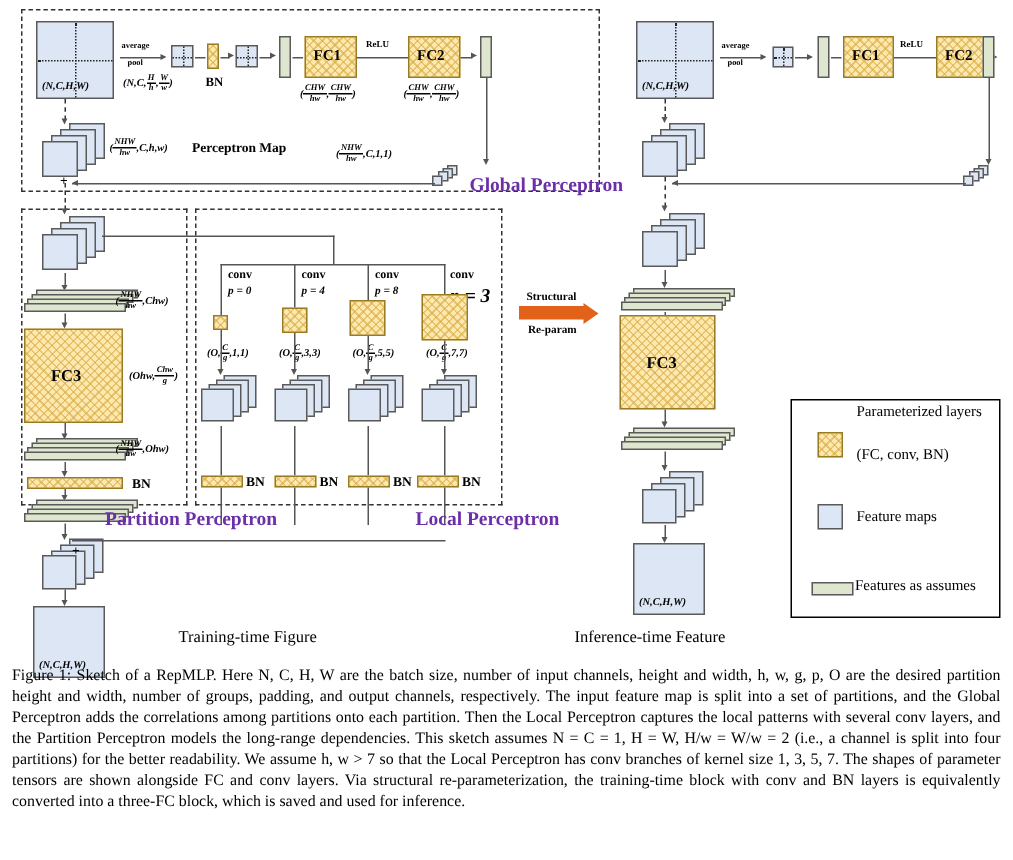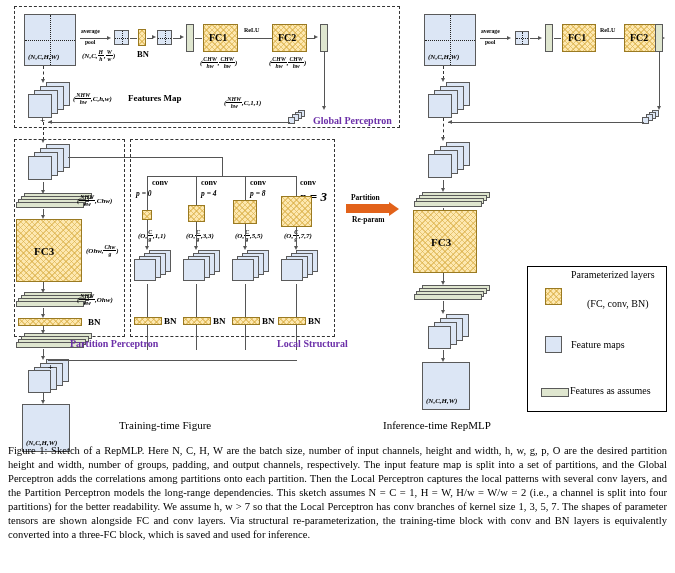--- a/index.html
+++ b/index.html
@@ -18,21 +18,21 @@
     background:#fde8b0;border:1px solid #9a7a22;box-sizing:border-box;
     background-image:repeating-linear-gradient(45deg,rgba(214,169,60,.55) 0 1px,rgba(0,0,0,0) 1px 4px),
                      repeating-linear-gradient(-45deg,rgba(214,169,60,.55) 0 1px,rgba(0,0,0,0) 1px 4px);
   }
   .vec{ 
     background:#dfe6cf;border:1px solid #5a5a5a;box-sizing:border-box;
   }
   .lbl{position:absolute;font-size:7.5px;line-height:1;white-space:nowrap;}
   .lbl.it{font-style:italic;font-weight:bold;}
   .bold{font-weight:bold;}
-  .purple{color:#6b2fa8;font-weight:bold;font-size:10px;}
+  .purple{color:#6b2fa8;font-weight:bold;font-size:13px;}
   .dbox{position:absolute;border:1px dashed #333;box-sizing:border-box;}
   .line{position:absolute;background:#555;}
   .vline{width:1px;}
   .hline{height:1px;}
   .capt{
     position:absolute;left:8px;top:444px;width:659px;
     font-size:10.6px;line-height:1.32;text-align:justify;
     font-family:"Liberation Serif", serif;
   }
   .frac{display:inline-block;vertical-align:-0.45em;text-align:center;font-size:.82em;line-height:1.05;}
@@ -109,21 +109,21 @@
 
   <div class="stack" style="left:28px;top:82px;width:52px;height:38px;">
     <div class="fmap" style="left:18px;top:0;width:24px;height:24px;"></div>
     <div class="fmap" style="left:12px;top:4px;width:24px;height:24px;"></div>
     <div class="fmap" style="left:6px;top:8px;width:24px;height:24px;"></div>
     <div class="fmap" style="left:0;top:12px;width:24px;height:24px;"></div>
   </div>
   <div class="lbl it" style="left:73px;top:92px;font-size:7px;">
     (<span class="frac"><span class="num">NHW</span><span>hw</span></span><span>,C,h,w)</span>
   </div>
-  <div class="lbl bold" style="left:128px;top:94px;font-size:9px;font-style:normal;">Features Map</div>
+  <div class="lbl bold" style="left:128px;top:94px;font-size:9px;font-style:normal;">Perceptron Map</div>
 
   <div class="lbl it" style="left:224px;top:96px;font-size:7px;">
     (<span class="frac"><span class="num">NHW</span><span>hw</span></span><span>,C,1,1)</span>
   </div>
   <div class="line vline" style="left:324px;top:52px;height:55px;"></div>
   <div class="arrowhead ah-down" style="left:321.5px;top:106px;"></div>
   <div class="stack" style="left:288px;top:110px;width:20px;height:14px;">
     <div class="fmap" style="left:10px;top:0;width:7px;height:7px;"></div>
     <div class="fmap" style="left:7px;top:2px;width:7px;height:7px;"></div>
     <div class="fmap" style="left:4px;top:4px;width:7px;height:7px;"></div>
@@ -201,21 +201,21 @@
   <div class="stack" style="left:16px;top:333px;width:82px;height:17px;">
     <div class="vec" style="left:8px;top:0;width:68px;height:6px;"></div>
     <div class="vec" style="left:5px;top:3px;width:68px;height:6px;"></div>
     <div class="vec" style="left:2px;top:6px;width:68px;height:6px;"></div>
     <div class="vec" style="left:0;top:9px;width:68px;height:6px;"></div>
   </div>
 
   <div>
     <div class="line vline" style="left:147px;top:176px;height:54px;"></div>
     <div class="lbl bold" style="left:152px;top:179px;font-size:8px;font-style:normal;">conv</div>
-    <div class="lbl it" style="left:136px;top:190px;font-size:7.5px;">p = 0</div>
+    <div class="lbl it" style="left:152px;top:190px;font-size:7.5px;">p = 0</div>
     <div class="param abs" style="left:142px;top:210px;width:10px;height:10px;"></div>
     <div class="lbl it" style="left:138px;top:229px;font-size:7px;">
       <span>(O,</span><span class="frac"><span class="num">C</span><span>g</span></span><span>,1,1)</span>
     </div>
     <div class="line vline" style="left:147px;top:230px;height:17px;"></div>
     <div class="arrowhead ah-down" style="left:144.5px;top:246px;"></div>
     <div class="stack" style="left:134px;top:250px;width:44px;height:34px;">
       <div class="fmap" style="left:15px;top:0;width:22px;height:22px;"></div>
       <div class="fmap" style="left:10px;top:3px;width:22px;height:22px;"></div>
       <div class="fmap" style="left:5px;top:6px;width:22px;height:22px;"></div>
@@ -287,21 +287,21 @@
       <div class="fmap" style="left:5px;top:6px;width:22px;height:22px;"></div>
       <div class="fmap" style="left:0;top:9px;width:22px;height:22px;"></div>
     </div>
     <div class="line vline" style="left:296px;top:284px;height:33px;"></div>
     <div class="param abs" style="left:278px;top:317px;width:28px;height:8px;"></div>
     <div class="lbl bold" style="left:308px;top:317px;font-size:9px;font-style:normal;">BN</div>
     <div class="line vline" style="left:296px;top:325px;height:25px;"></div>
   </div>
 
   <div class="lbl purple" style="left:70px;top:339px;">Partition Perceptron</div>
-  <div class="lbl purple" style="left:277px;top:339px;">Local Structural</div>
+  <div class="lbl purple" style="left:277px;top:339px;">Local Perceptron</div>
 
   <div class="line vline" style="left:43px;top:349px;height:9px;"></div>
   <div class="arrowhead ah-down" style="left:40.5px;top:356px;"></div>
   <div class="stack" style="left:28px;top:359px;width:52px;height:34px;">
     <div class="fmap" style="left:18px;top:0;width:23px;height:23px;"></div>
     <div class="fmap" style="left:12px;top:4px;width:23px;height:23px;"></div>
     <div class="fmap" style="left:6px;top:8px;width:23px;height:23px;"></div>
     <div class="fmap" style="left:0;top:11px;width:23px;height:23px;"></div>
   </div>
   <div class="line hline" style="left:48px;top:360px;width:249px;"></div>
@@ -403,31 +403,31 @@
     <div class="fmap" style="left:12px;top:4px;width:23px;height:23px;"></div>
     <div class="fmap" style="left:6px;top:8px;width:23px;height:23px;"></div>
     <div class="fmap" style="left:0;top:12px;width:23px;height:23px;"></div>
   </div>
 
   <div class="line vline" style="left:443px;top:350px;height:10px;"></div>
   <div class="arrowhead ah-down" style="left:440.5px;top:358px;"></div>
   <div class="fmap abs" style="left:422px;top:362px;width:48px;height:48px;"></div>
   <div class="lbl it" style="left:426px;top:398px;font-size:7px;">(N,C,H,W)</div>
 
-  <div class="lbl" style="left:383px;top:420px;font-size:11px;font-style:normal;font-weight:normal;">Inference-time RepMLP</div>
-
-  <div class="lbl bold" style="left:351px;top:194px;font-size:7.5px;font-style:normal;">Partition</div>
+  <div class="lbl" style="left:383px;top:420px;font-size:11px;font-style:normal;font-weight:normal;">Inference-time Feature</div>
+
+  <div class="lbl bold" style="left:351px;top:194px;font-size:7.5px;font-style:normal;">Structural</div>
   <div class="reparam" style="left:346px;top:204px;width:44px;"></div>
   <div class="reparam-tip" style="left:389px;top:201.5px;"></div>
   <div class="lbl bold" style="left:352px;top:216px;font-size:7.5px;font-style:normal;">Re-param</div>
 
   <div class="legend" style="left:527px;top:266px;width:140px;height:146px;">
     <div class="param abs" style="left:17px;top:21px;width:17px;height:17px;"></div>
     <div class="lgtxt" style="left:43px;top:2px;">Parameterized layers</div>
-    <div class="lgtxt" style="left:43px;top:31px;margin-left:16px;">(FC, conv, BN)</div>
+    <div class="lgtxt" style="left:43px;top:31px;">(FC, conv, BN)</div>
 
     <div class="fmap abs" style="left:17px;top:69px;width:17px;height:17px;"></div>
     <div class="lgtxt" style="left:43px;top:72px;text-align:right;">Feature maps</div>
 
     <div class="vec abs" style="left:13px;top:121px;width:28px;height:9px;"></div>
     <div class="lgtxt" style="left:42px;top:118px;">Features as assumes</div>
   </div>
 
 </div>
 

